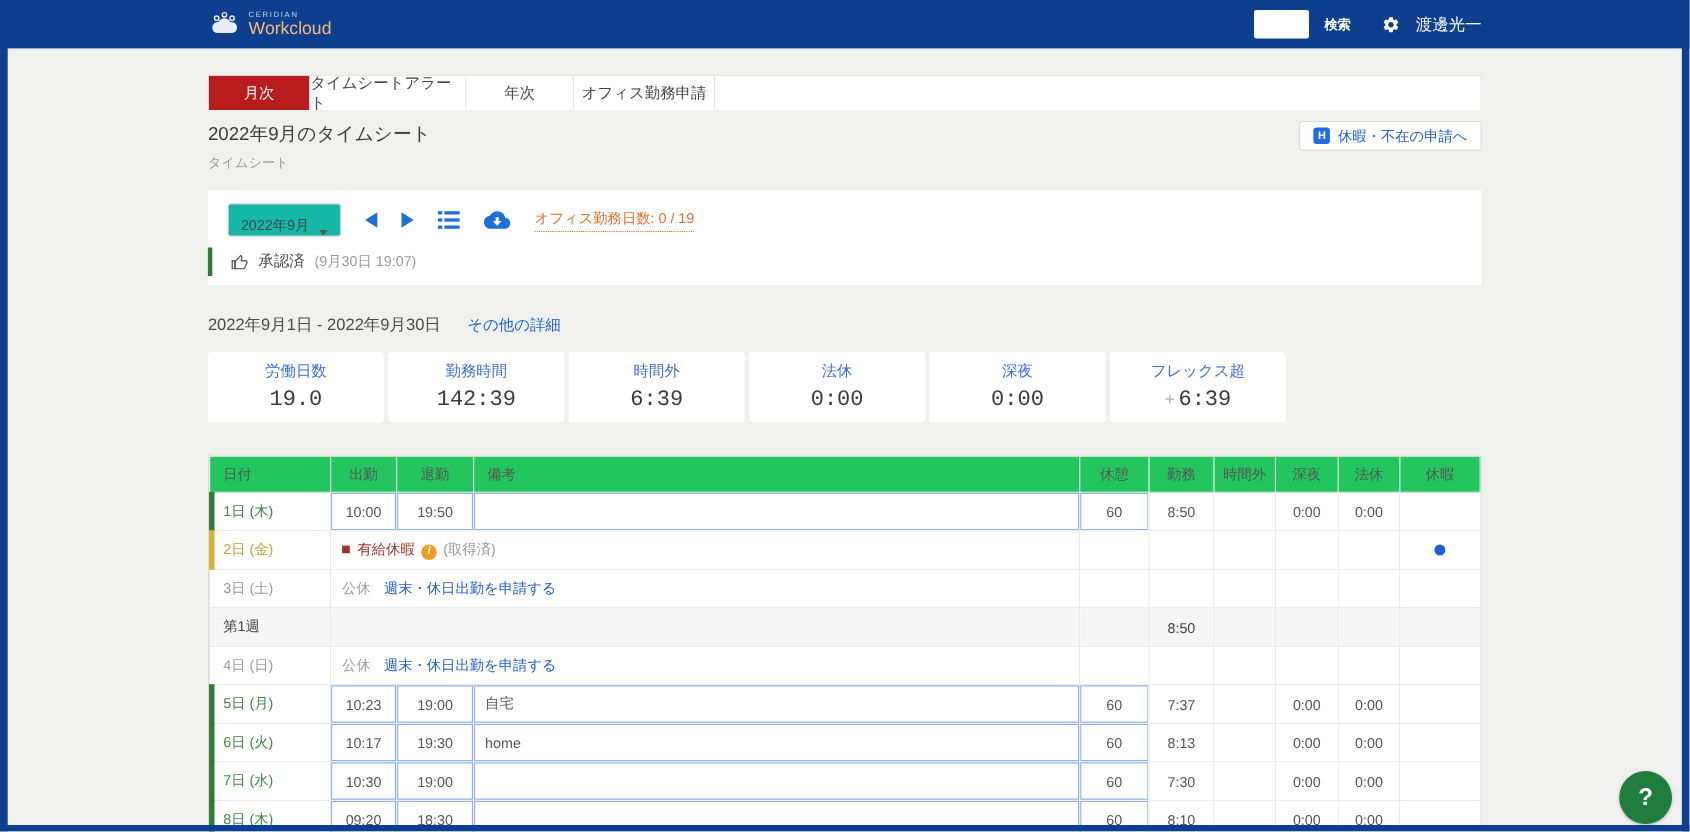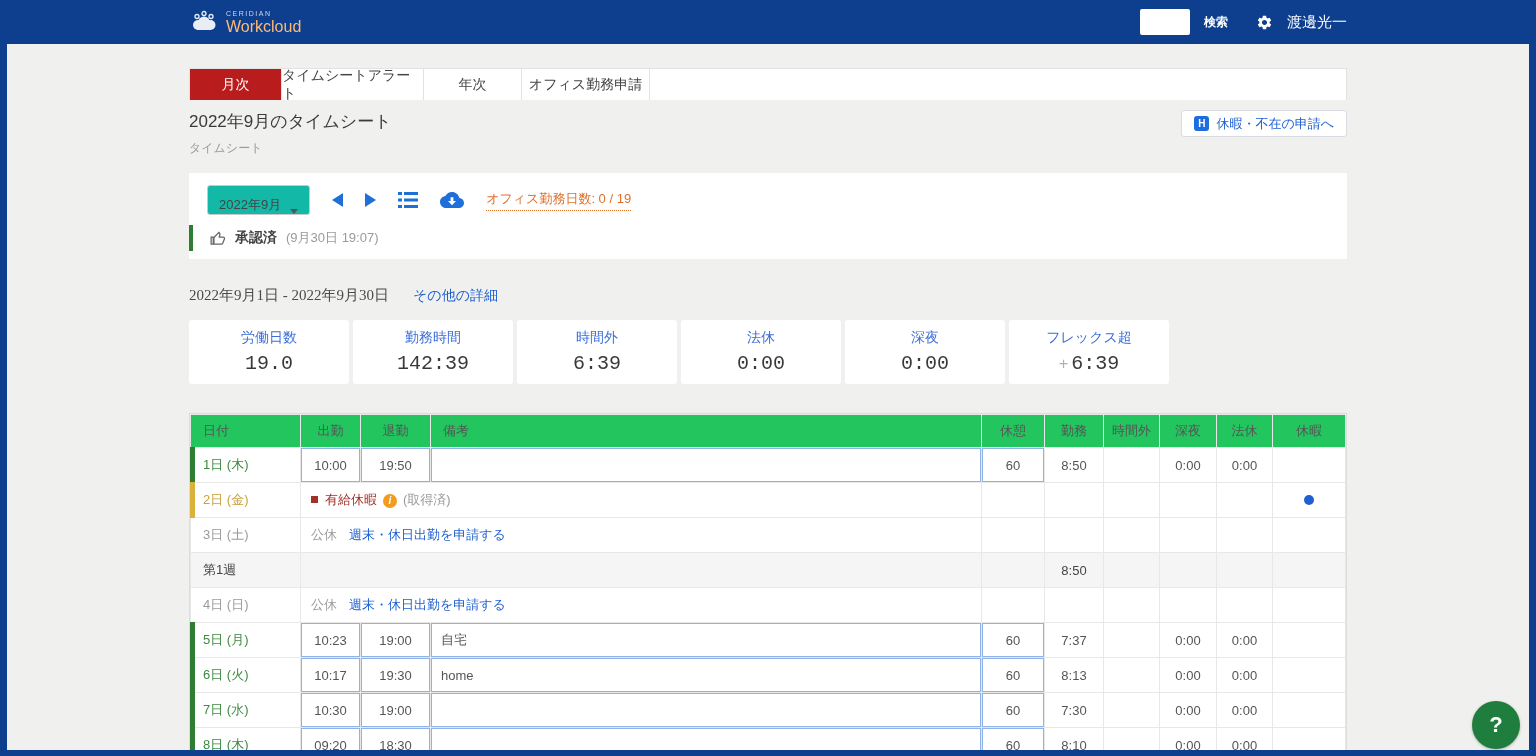--- a/index.html
+++ b/index.html
@@ -43,26 +43,26 @@
   .panel { margin-top:16px; background:#fff; padding:11px 0 8px 0; }
   .toolbar { display:flex; align-items:center; gap:22px; padding:0 0 0 18px; height:32px; }
   .month-btn { display:flex; align-items:flex-end; gap:9px; border:1px solid #c9c9c9; border-radius:3px; height:30px; padding:0 11px; font-size:13px; color:#444; background:#14b8a6; cursor:pointer; }
   .caret-down { width:0; height:0; border-left:4px solid transparent; border-right:4px solid transparent; border-top:5px solid #555; }
   .tri-left { width:0; height:0; border-top:7px solid transparent; border-bottom:7px solid transparent; border-right:11px solid #1f6fd9; cursor:pointer; }
   .tri-right { width:0; height:0; border-top:7px solid transparent; border-bottom:7px solid transparent; border-left:11px solid #1f6fd9; cursor:pointer; }
   .tool-icon { cursor:pointer; display:block; }
   .office-link { font-size:13px; color:#e0712c; text-decoration:none; border-bottom:1px dotted #e0712c; padding-bottom:2px; cursor:pointer; }
   .status-row { margin-top:9px; display:flex; align-items:center; height:26px; border-left:4px solid #2e7d32; padding-left:16px; gap:9px; }
   .thumb { width:17px; height:17px; fill:none; stroke:#666; stroke-width:1.8; }
-  .status-text { font-size:14px; color:#444;font-weight:bold; }
+  .status-text { font-size:14px; color:#444; }
   .status-time { font-size:13px; color:#9a9a9a; }
 
   
   .period-row { margin-top:27px; display:flex; align-items:center; gap:24px; }
-  .period-range { font-size:15px; color:#4a4a4a;font-family:Liberation Serif, serif; }
+  .period-range { font-size:15px; color:#4a4a4a; }
   .details-link { font-size:14px; color:#1f5fd0; text-decoration:none; cursor:pointer; }
 
   
   .cards { margin-top:15px; display:flex; gap:4px;font-family:Liberation Mono, monospace; }
   .card { width:160px; height:64px; background:#fff; border-radius:3px; display:flex; flex-direction:column; align-items:center; justify-content:center; gap:5px; }
   .card-label { font-size:14px; color:#3d6fd9; }
   .card-value { font-size:20px; color:#3a3a3a; }
   .plus-prefix { color:#b0b0b0; font-size:16px; margin-right:3px; }
 
   

